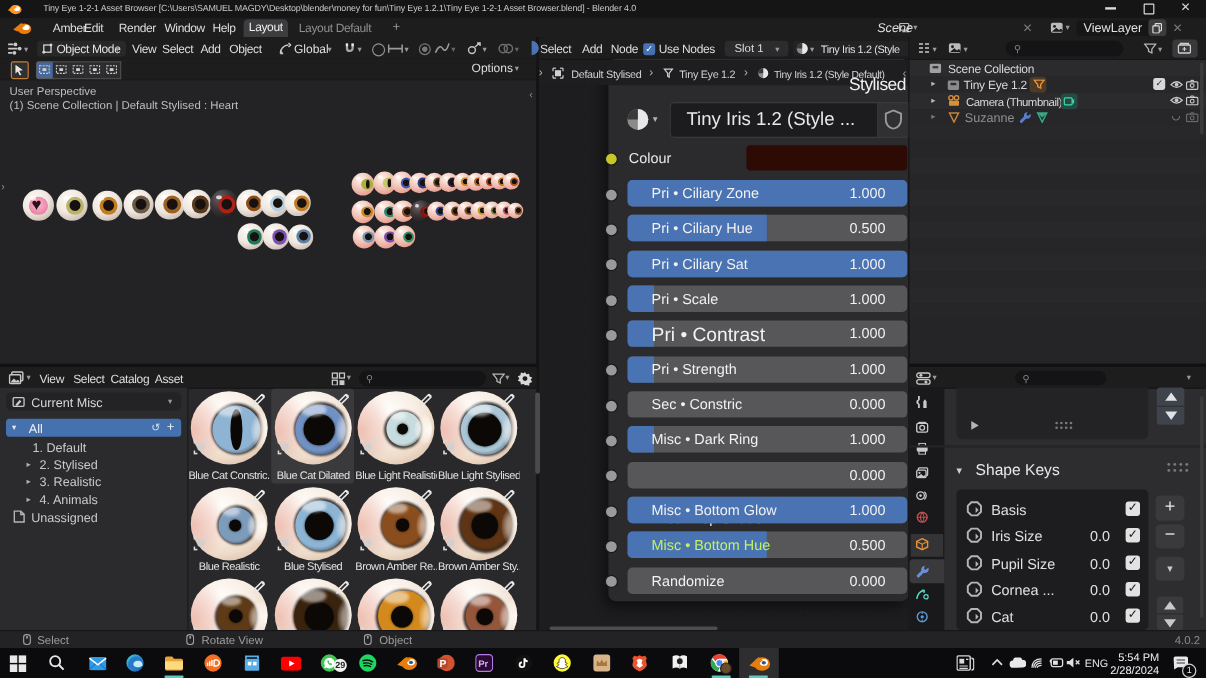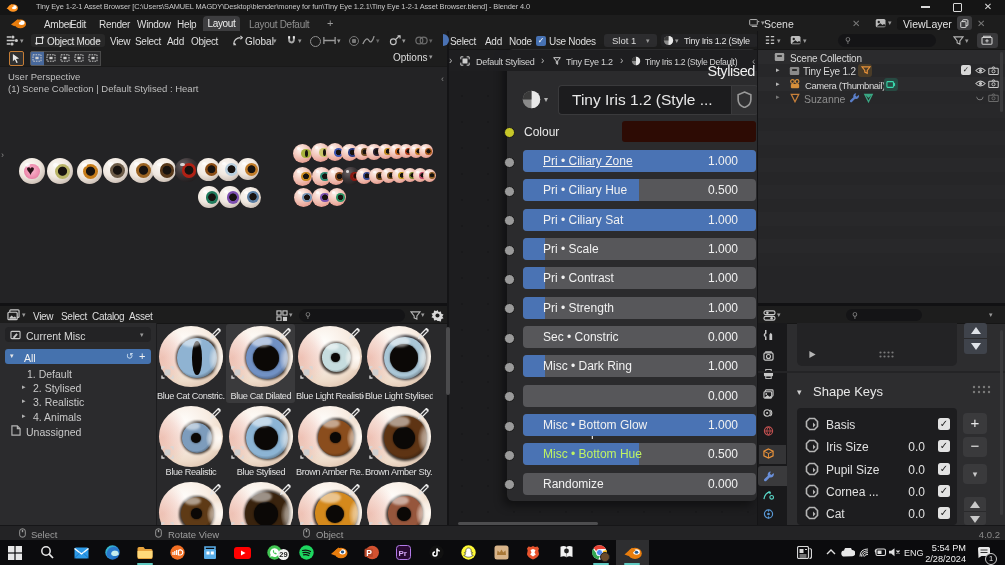--- a/index.html
+++ b/index.html
@@ -28,21 +28,21 @@
 <div class="abs" style="left:137px;top:18.5px;height:11px;color:#dedede;font-size:10px;letter-spacing:-0.3px;white-space:nowrap;">Window</div>
 <div class="abs" style="left:177px;top:18.5px;height:11px;color:#dedede;font-size:10px;letter-spacing:-0.3px;white-space:nowrap;">Help</div>
 <div class="abs" style="left:203px;top:16px;width:37px;height:15px;background:#3d3d3f;border-radius:4px 4px 0 0;color:#efefef;font-size:10px;letter-spacing:-0.3px;text-align:center;line-height:15px;">Layout</div>
 <div class="abs" style="left:249px;top:18.5px;height:11px;color:#8f8f8f;font-size:10px;letter-spacing:-0.3px;white-space:nowrap;">Layout Default</div>
 <div class="abs" style="left:327px;top:17px;height:12px;color:#9a9a9a;font-size:11px;">+</div>
 <svg class="abs" style="left:749px;top:18px" width="11" height="10" viewBox="0 0 16 14">
     <rect x="1" y="2" width="11" height="8" rx="1" fill="none" stroke="#bbb" stroke-width="1.4"></rect>
     <path d="M4 12 h8 M13 5 h2" stroke="#bbb" stroke-width="1.4" fill="none"></path>
   </svg>
 <div class="abs" style="left:761px;top:19px;width:7px;height:8px;color:#999;font-size:7px;">▾</div>
-<div class="abs" style="left:764px;top:18px;height:11px;color:#dedede;font-size:10.5px;">Scene</div>
+<div class="abs" style="left:731px;top:18px;height:11px;color:#dedede;font-size:10.5px;font-style:italic;">Scene</div>
 <div class="abs" style="left:852px;top:18px;height:11px;color:#7a7a7a;font-size:10px;">✕</div>
 <svg class="abs" style="left:875px;top:17.5px" width="12" height="11" viewBox="0 0 16 14">
     <rect x="1" y="1" width="13" height="11" rx="2" fill="#bbb"></rect>
     <circle cx="5" cy="5" r="1.6" fill="#1d1d1d"></circle>
     <path d="M2 11 L7 6.5 L10 9 L12 7.5 L14 9 V11 Z" fill="#1d1d1d"></path>
   </svg>
 <div class="abs" style="left:888px;top:19px;width:7px;height:8px;color:#999;font-size:7px;">▾</div>
 <div class="abs" style="left:897px;top:16.5px;width:72px;height:13px;background:#161616;border-radius:3px;"></div>
 <div class="abs" style="left:903px;top:18px;height:11px;color:#e2e2e2;font-size:10.5px;">ViewLayer</div>
 <div class="abs" style="left:957px;top:16px;width:15px;height:14px;background:#3c3c3e;border-radius:3px;"></div>
@@ -314,41 +314,41 @@
 <div class="abs" style="left:731px;top:85px;width:26px;height:28px;background:#303032;border-radius:0 4px 4px 0;border:1px solid #3a3a3c;"></div>
 <svg class="abs" style="left:737px;top:91px" width="15" height="17" viewBox="0 0 14 16">
     <path d="M7 1 L13 3.5 V8 C13 12 10 14.5 7 15.5 C4 14.5 1 12 1 8 V3.5 Z" fill="none" stroke="#9a9a9a" stroke-width="1.5"></path>
   </svg>
 <div class="abs" style="left:503.5px;top:127px;width:9px;height:9px;border-radius:50%;background:#c7c729;border:1px solid #1a1a1a;"></div>
 <div class="abs" style="left:524px;top:124.5px;height:13px;color:#e8e8e8;font-size:12px;">Colour</div>
 <div class="abs" style="left:622px;top:121px;width:134px;height:21px;background:#2d0b04;border-radius:3px;"></div>
 <div class="abs" style="left:503.5px;top:156.5px;width:9px;height:9px;border-radius:50%;background:#9a9a9a;border:1px solid #1a1a1a;"></div>
 <div class="abs" style="left:523px;top:150.0px;width:233px;height:22.0px;background:#57575a;border-radius:4px;overflow:hidden;"></div>
 <div class="abs" style="left:523px;top:150.0px;width:233.0px;height:22.0px;background:#4a73b4;border-radius:4px;"></div>
-<div class="abs" style="left:543px;top:154.0px;height:14px;color:#f1f1f1;font-size:12px;white-space:nowrap;text-decoration:underline;">Pri • Ciliary Zone</div>
+<div class="abs" style="left:543px;top:154.0px;height:14px;color:#f1f1f1;font-size:12px;white-space:nowrap;">Pri • Ciliary Zone</div>
 <div class="abs" style="left:620px;top:154.0px;width:118px;height:14px;color:#f1f1f1;font-size:12px;text-align:right;">1.000</div>
 <div class="abs" style="left:503.5px;top:185.8px;width:9px;height:9px;border-radius:50%;background:#9a9a9a;border:1px solid #1a1a1a;"></div>
 <div class="abs" style="left:523px;top:179.3px;width:233px;height:22.0px;background:#57575a;border-radius:4px;overflow:hidden;"></div>
 <div class="abs" style="left:523px;top:179.3px;width:115.8px;height:22.0px;background:#4a73b4;border-radius:4px 0 0 4px;"></div>
 <div class="abs" style="left:543px;top:183.3px;height:14px;color:#f1f1f1;font-size:12px;white-space:nowrap;">Pri • Ciliary Hue</div>
 <div class="abs" style="left:620px;top:183.3px;width:118px;height:14px;color:#f1f1f1;font-size:12px;text-align:right;">0.500</div>
 <div class="abs" style="left:503.5px;top:215.2px;width:9px;height:9px;border-radius:50%;background:#9a9a9a;border:1px solid #1a1a1a;"></div>
 <div class="abs" style="left:523px;top:208.7px;width:233px;height:22.0px;background:#57575a;border-radius:4px;overflow:hidden;"></div>
 <div class="abs" style="left:523px;top:208.7px;width:233.0px;height:22.0px;background:#4a73b4;border-radius:4px;"></div>
 <div class="abs" style="left:543px;top:212.7px;height:14px;color:#f1f1f1;font-size:12px;white-space:nowrap;">Pri • Ciliary Sat</div>
 <div class="abs" style="left:620px;top:212.7px;width:118px;height:14px;color:#f1f1f1;font-size:12px;text-align:right;">1.000</div>
 <div class="abs" style="left:503.5px;top:244.5px;width:9px;height:9px;border-radius:50%;background:#9a9a9a;border:1px solid #1a1a1a;"></div>
 <div class="abs" style="left:523px;top:238.0px;width:233px;height:22.0px;background:#57575a;border-radius:4px;overflow:hidden;"></div>
 <div class="abs" style="left:523px;top:238.0px;width:21.9px;height:22.0px;background:#4a73b4;border-radius:4px 0 0 4px;"></div>
 <div class="abs" style="left:543px;top:242.0px;height:14px;color:#f1f1f1;font-size:12px;white-space:nowrap;">Pri • Scale</div>
 <div class="abs" style="left:620px;top:242.0px;width:118px;height:14px;color:#f1f1f1;font-size:12px;text-align:right;">1.000</div>
 <div class="abs" style="left:503.5px;top:273.8px;width:9px;height:9px;border-radius:50%;background:#9a9a9a;border:1px solid #1a1a1a;"></div>
 <div class="abs" style="left:523px;top:267.3px;width:233px;height:22.0px;background:#57575a;border-radius:4px;overflow:hidden;"></div>
 <div class="abs" style="left:523px;top:267.3px;width:21.9px;height:22.0px;background:#4a73b4;border-radius:4px 0 0 4px;"></div>
-<div class="abs" style="left:543px;top:271.3px;height:14px;color:#f1f1f1;font-size:12px;white-space:nowrap;">Pri • Contrast</div>
+<div class="abs" style="left:543px;top:271.3px;height:14px;color:#f1f1f1;font-size:16px;white-space:nowrap;">Pri • Contrast</div>
 <div class="abs" style="left:620px;top:271.3px;width:118px;height:14px;color:#f1f1f1;font-size:12px;text-align:right;">1.000</div>
 <div class="abs" style="left:503.5px;top:303.1px;width:9px;height:9px;border-radius:50%;background:#9a9a9a;border:1px solid #1a1a1a;"></div>
 <div class="abs" style="left:523px;top:296.6px;width:233px;height:22.0px;background:#57575a;border-radius:4px;overflow:hidden;"></div>
 <div class="abs" style="left:523px;top:296.6px;width:21.9px;height:22.0px;background:#4a73b4;border-radius:4px 0 0 4px;"></div>
 <div class="abs" style="left:543px;top:300.6px;height:14px;color:#f1f1f1;font-size:12px;white-space:nowrap;">Pri • Strength</div>
 <div class="abs" style="left:620px;top:300.6px;width:118px;height:14px;color:#f1f1f1;font-size:12px;text-align:right;">1.000</div>
 <div class="abs" style="left:503.5px;top:332.5px;width:9px;height:9px;border-radius:50%;background:#9a9a9a;border:1px solid #1a1a1a;"></div>
 <div class="abs" style="left:523px;top:326.0px;width:233px;height:22.0px;background:#57575a;border-radius:4px;overflow:hidden;"></div>
 <div class="abs" style="left:543px;top:330.0px;height:14px;color:#f1f1f1;font-size:12px;white-space:nowrap;">Sec • Constric</div>
 <div class="abs" style="left:620px;top:330.0px;width:118px;height:14px;color:#f1f1f1;font-size:12px;text-align:right;">0.000</div>

